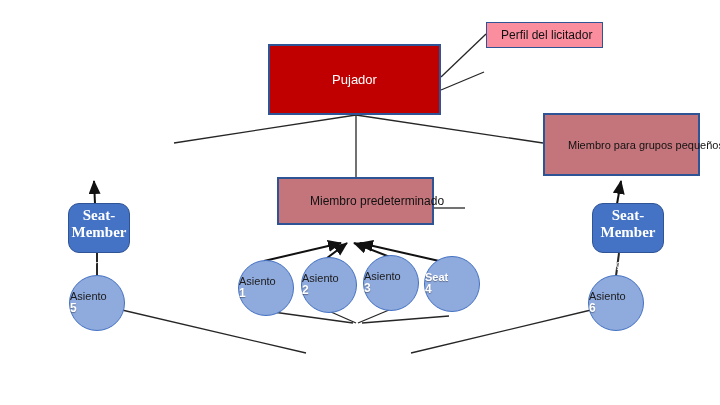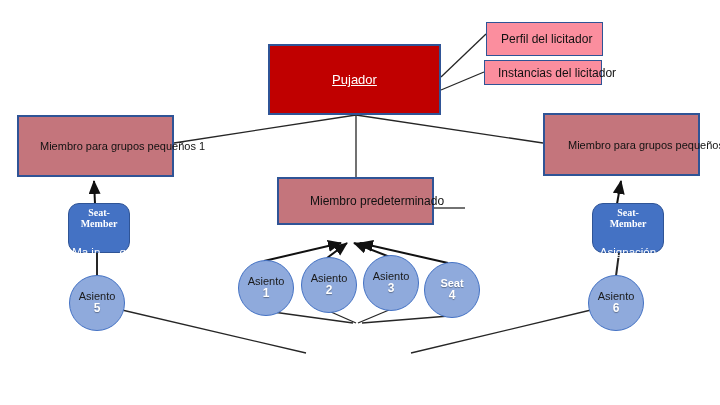--- a/index.html
+++ b/index.html
@@ -3,34 +3,34 @@
 <meta charset="utf-8">
 <style>
   html,body{margin:0;padding:0;background:#ffffff;}
   #canvas{
     position:relative;width:720px;height:405px;background:#ffffff;overflow:hidden;
     font-family:"Liberation Sans",sans-serif;
   }
   #connectors{position:absolute;left:0;top:0;width:720px;height:405px;z-index:1;}
   .node{position:absolute;box-sizing:border-box;z-index:2;}
   .rect{border:2px solid #2f5496;display:flex;align-items:center;justify-content:center;}
-  .fill-darkred{background:#c00000;color:#ffffff;font-size:13px;text-decoration:underline;}
+  .fill-darkred{background:#c00000;color:#ffffff;font-size:13px;}
   .fill-mauve{background:#c4757c;color:#111111;}
   .fill-pink{background:#fb8e9e;color:#111111;}
   .small-label{font-size:11px;white-space:nowrap;overflow:visible;justify-content:flex-start;}
   .pink-label{font-size:12px;white-space:nowrap;overflow:visible;}
   .roundbox{
     background:#4472c4;border:1.5px solid #2f5496;border-radius:11px;
     color:#ffffff;text-align:center;padding-top:3px;
   }
-  .roundbox .serifline{font-family:"Liberation Serif",serif;font-weight:bold;font-size:10px;line-height:1.12;}
+  .roundbox .serifline{font-family:"Liberation Serif",serif;font-weight:bold;font-size:15px;line-height:1.12;}
   .roundbox .subline{font-size:11.5px;line-height:1.25;white-space:pre;margin-top:16px;}
   .circle{
     background:#8faadc;border:1.5px solid #4472c4;border-radius:50%;
-    display:flex;flex-direction:column;align-items:center;justify-content:center;
+    display:flex;flex-direction:column;align-items:flex-start;justify-content:center;
     text-align:center;line-height:1.15;
   }
   .circle .clabel{font-size:11px;color:#1a1a1a;}
   .circle .cnum{font-size:12px;font-weight:bold;color:#ffffff;text-shadow:0 1px 1px rgba(0,0,0,0.35);}
   .circle .wbold{color:#ffffff;font-weight:bold;text-shadow:0 1px 1px rgba(0,0,0,0.35);}
   .ellipse{
     background:#2f5597;border-radius:50%;
     display:flex;align-items:center;justify-content:center;
     color:#ffffff;font-family:"Liberation Serif",serif;font-weight:bold;font-size:14.5px;
   }
@@ -71,31 +71,25 @@
       <line x1="327" y1="258" x2="347" y2="243" marker-end="url(#arrow)"></line>
       <line x1="390" y1="257" x2="354" y2="243" marker-end="url(#arrow)"></line>
       <line x1="448" y1="263" x2="360" y2="243" marker-end="url(#arrow)"></line>
     </g>
   </svg>
 
   <div class="node rect fill-darkred" style="left:268px;top:44px;width:173px;height:71px;">
     <span>Pujador</span>
   </div>
 
-  <div class="node rect fill-pink pink-label" style="left:486px;top:22px;width:117px;height:34px;border-width:1.5px;padding-left:14px;justify-content:flex-start;">
+  <div class="node rect fill-pink pink-label" style="left:486px;top:22px;width:117px;height:26px;border-width:1.5px;padding-left:14px;justify-content:flex-start;">
     <span>Perfil del licitador</span>
   </div>
 
-  <div class="node rect fill-pink pink-label" style="left:484px;top:60px;width:118px;height:25px;border-width:1.5px;padding-left:13px;justify-content:flex-start;">
-    <span>Instancias del licitador</span>
-  </div>
 
-  <div class="node rect fill-mauve small-label" style="left:17px;top:115px;width:157px;height:62px;padding-left:21px;">
-    <span>Miembro para grupos pequeños 1</span>
-  </div>
 
   <div class="node rect fill-mauve small-label" style="left:543px;top:113px;width:157px;height:63px;padding-left:23px;">
     <span>Miembro para grupos pequeños 2</span>
   </div>
 
   <div class="node rect fill-mauve" style="left:277px;top:177px;width:157px;height:48px;font-size:12px;white-space:nowrap;justify-content:flex-start;padding-left:31px;">
     <span>Miembro predeterminado</span>
   </div>
 
 
@@ -119,21 +113,21 @@
   <div class="circle node" style="left:301px;top:257px;width:56px;height:56px;">
     <div class="clabel">Asiento</div>
     <div class="cnum">2</div>
   </div>
 
   <div class="circle node" style="left:363px;top:255px;width:56px;height:56px;">
     <div class="clabel">Asiento</div>
     <div class="cnum">3</div>
   </div>
 
-  <div class="circle node" style="left:424px;top:262px;width:56px;height:56px;">
+  <div class="circle node" style="left:424px;top:256px;width:56px;height:56px;">
     <div class="clabel wbold">Seat</div>
     <div class="cnum">4</div>
   </div>
 
   <div class="circle node" style="left:69px;top:275px;width:56px;height:56px;">
     <div class="clabel">Asiento</div>
     <div class="cnum">5</div>
   </div>
 
   <div class="circle node" style="left:588px;top:275px;width:56px;height:56px;">

